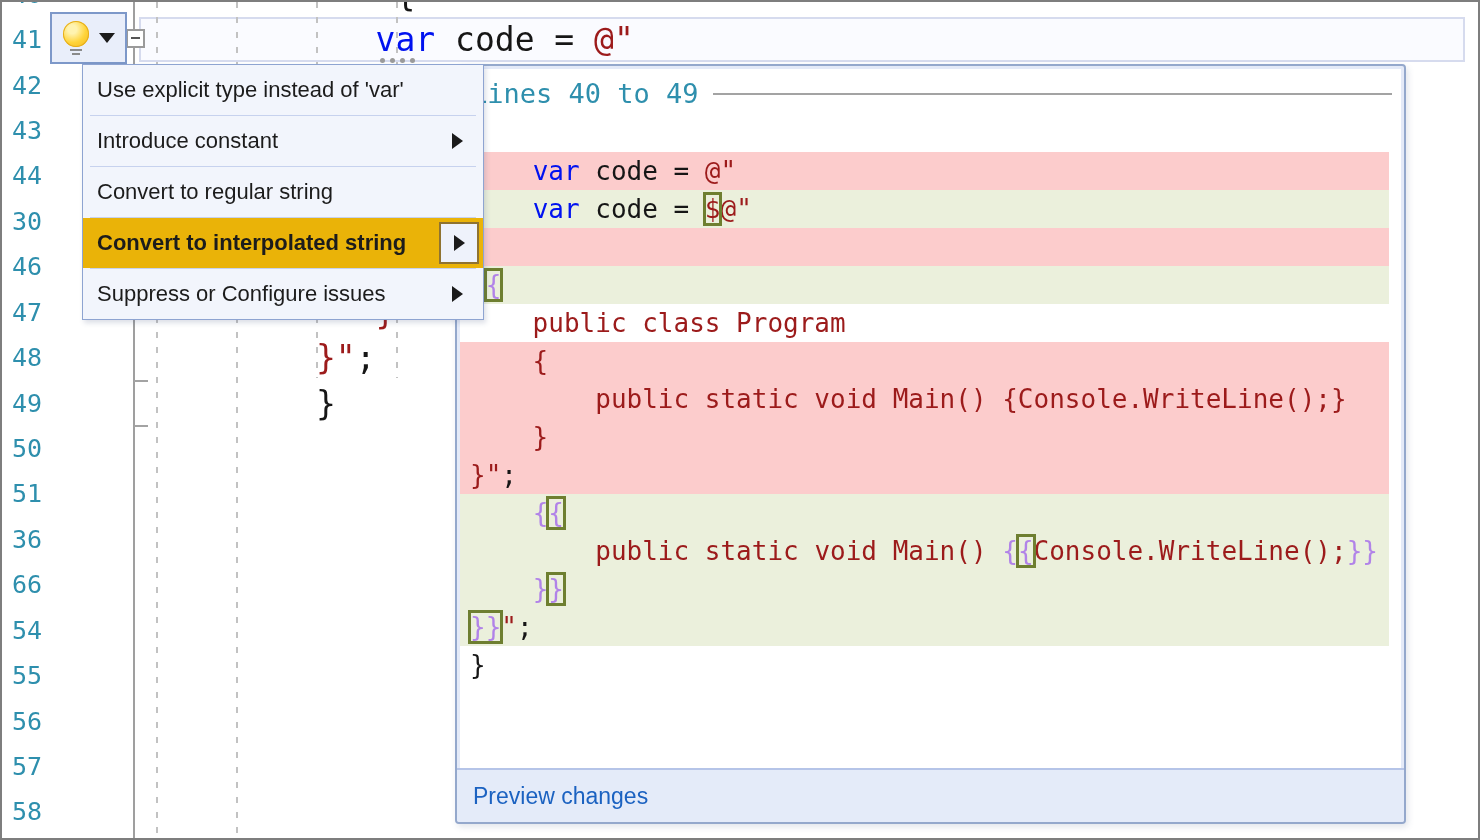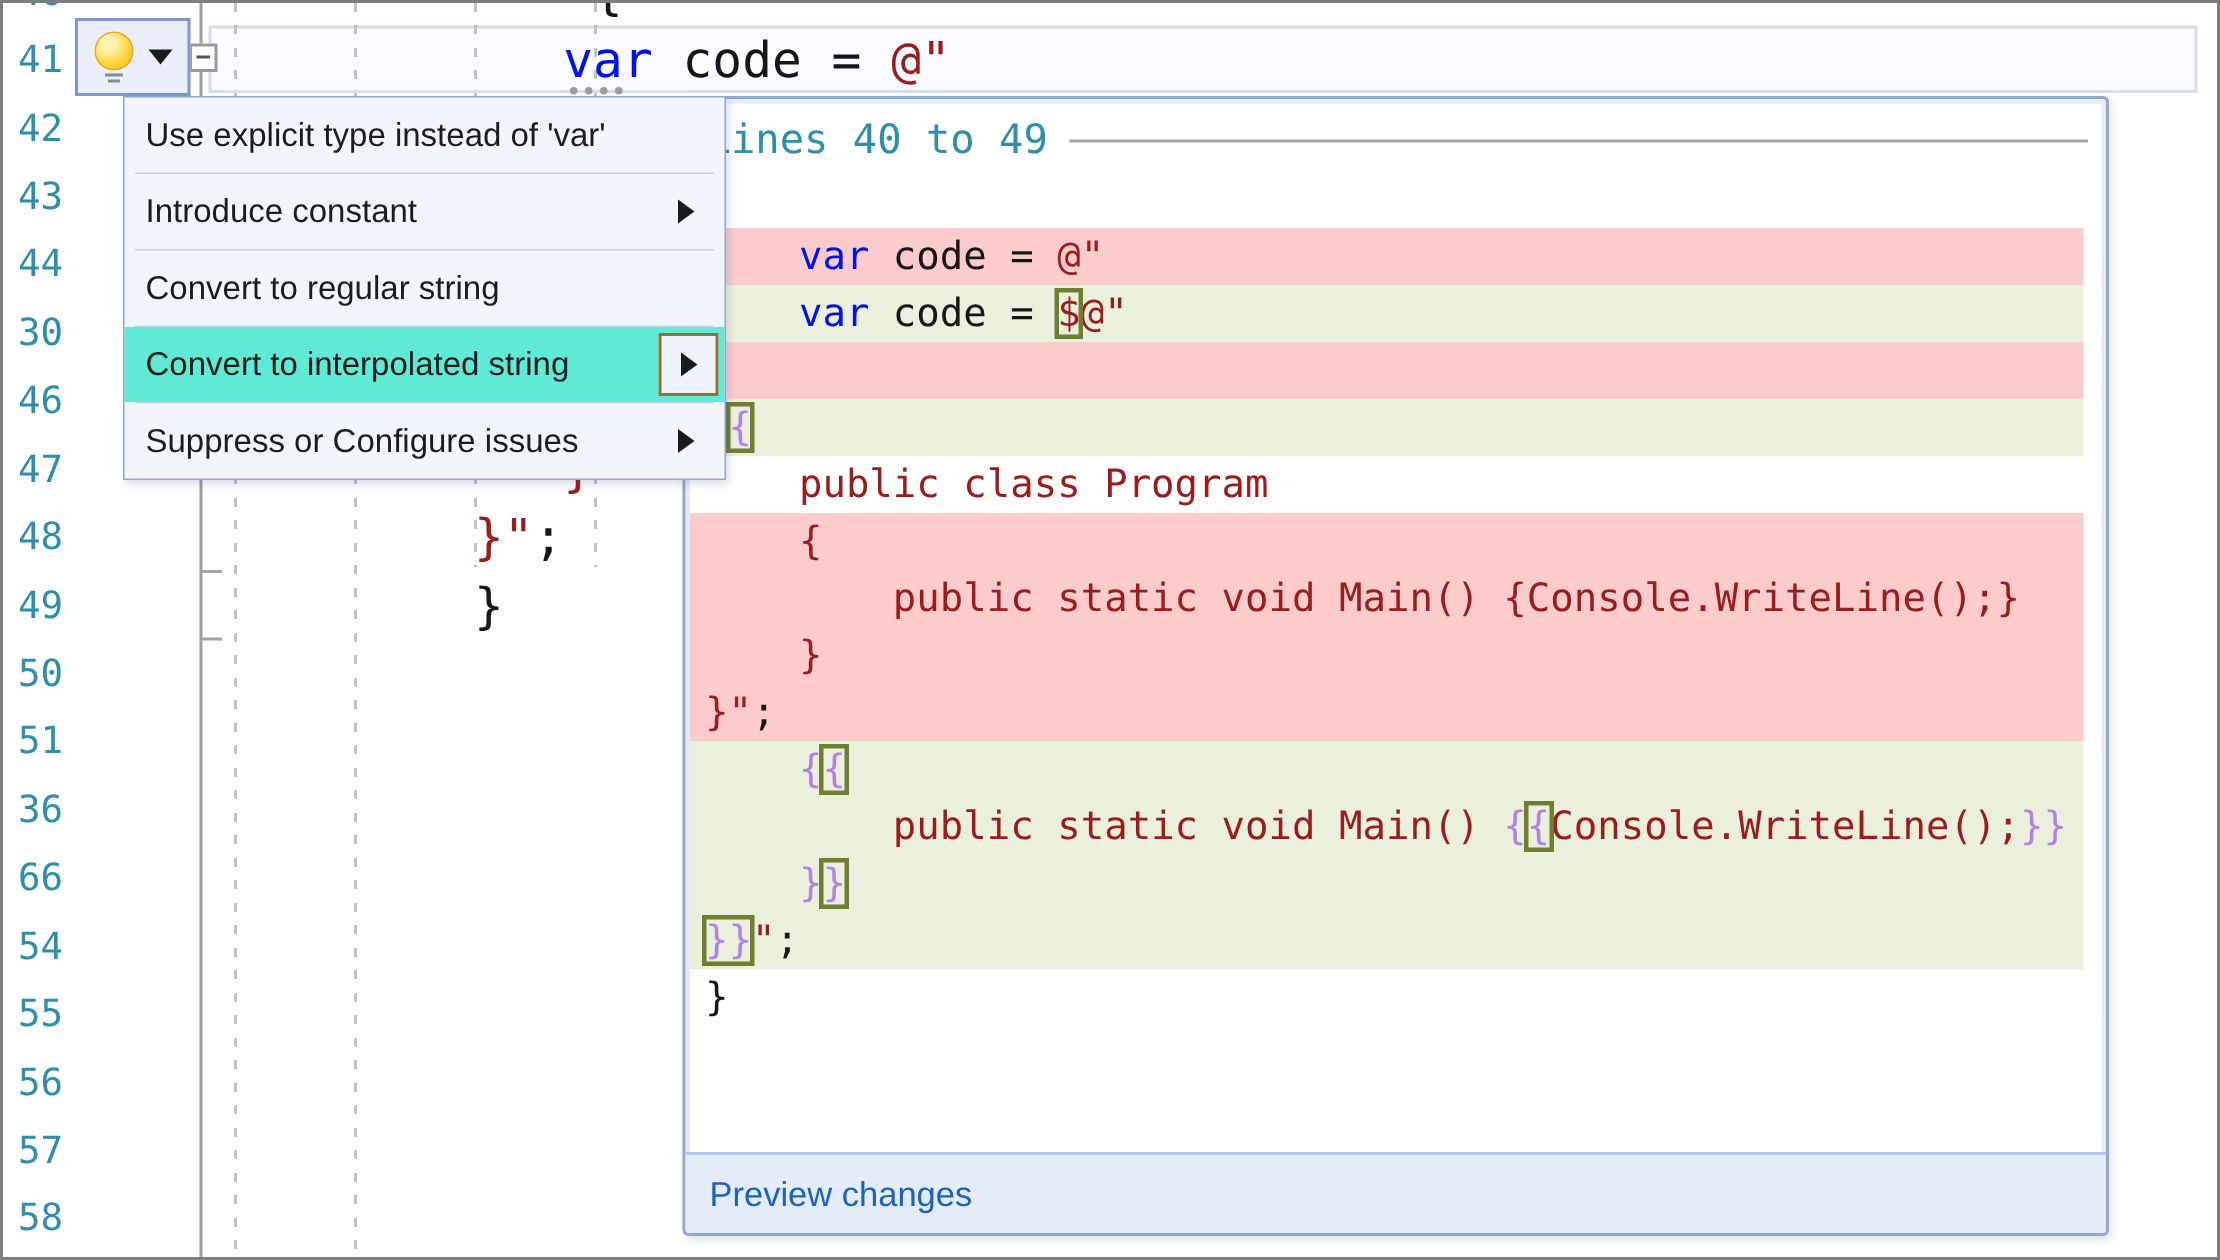--- a/index.html
+++ b/index.html
@@ -36,21 +36,21 @@
   .bulb .base1{position:absolute;left:8px;top:30px;width:12px;height:2px;background:#8a8a8a;}
   .bulb .base2{position:absolute;left:10px;top:34px;width:8px;height:2px;background:#8a8a8a;}
   .drop-arrow{width:0;height:0;border-left:8px solid transparent;border-right:8px solid transparent;
               border-top:10px solid #1b1b1b;}
 
   
   .menu{position:absolute;left:48px;top:62px;width:400px;background:#f2f5fc;
         border:1px solid #8ea4d1;box-shadow:2px 3px 5px rgba(60,80,120,.18);z-index:30;margin-left:32px;}
   .menu-item{position:relative;height:50px;line-height:50px;font-size:22px;color:#1c1c1c;
              padding-left:14px;cursor:pointer;white-space:nowrap;}
-  .menu-item.sel{background:#5eead4;}
+  .menu-item.sel{background:#eab308;font-weight:bold;}
   .menu-sep{height:0;border-top:1px solid #c7d2ee;margin:0 7px;}
   .sub-arrow{position:absolute;right:20px;top:17px;width:0;height:0;
              border-top:8px solid transparent;border-bottom:8px solid transparent;
              border-left:11px solid #1b1b1b;}
   .focus-box{position:absolute;right:4px;top:4px;width:40px;height:42px;background:#eef2fb;
              border:2px solid #8f7330;box-sizing:border-box;display:flex;align-items:center;
              justify-content:center;cursor:pointer;}
   .focus-box .sub-arrow{position:static;}
 
   

